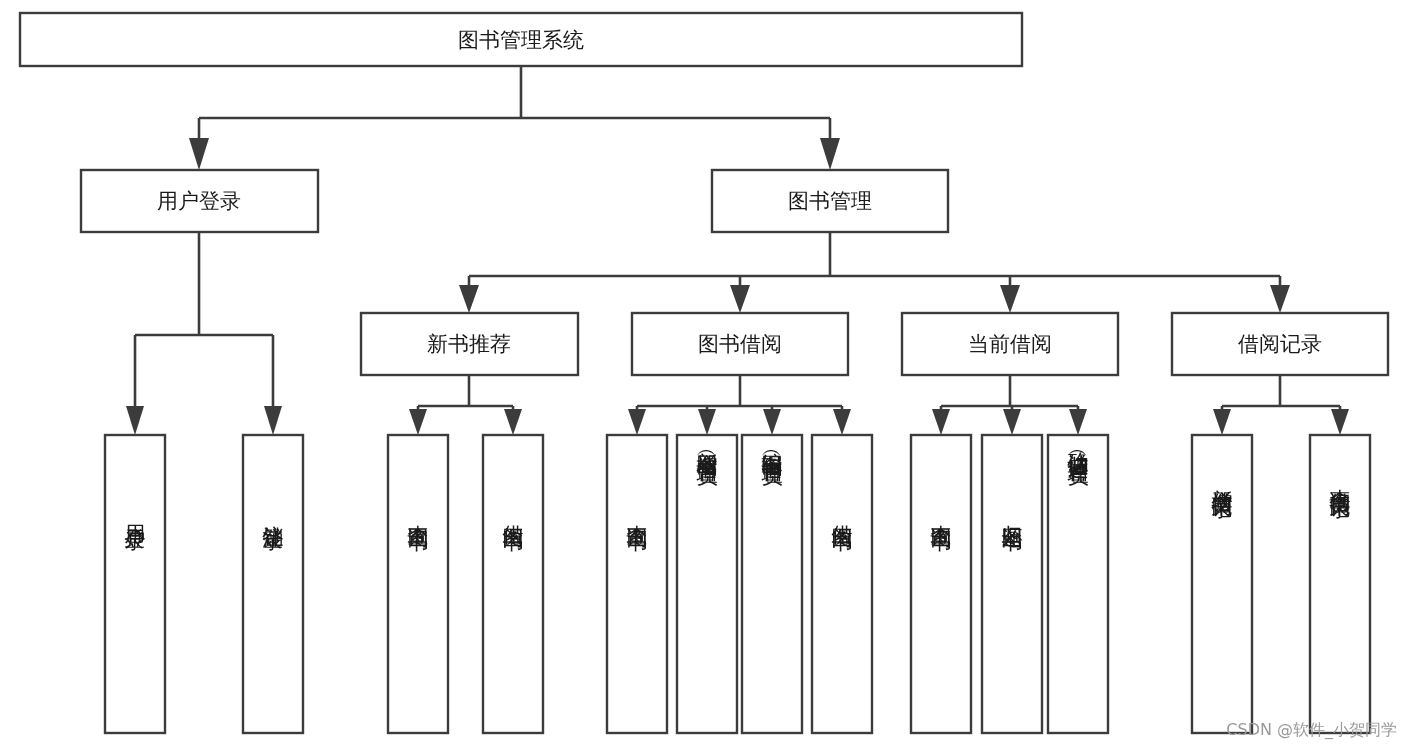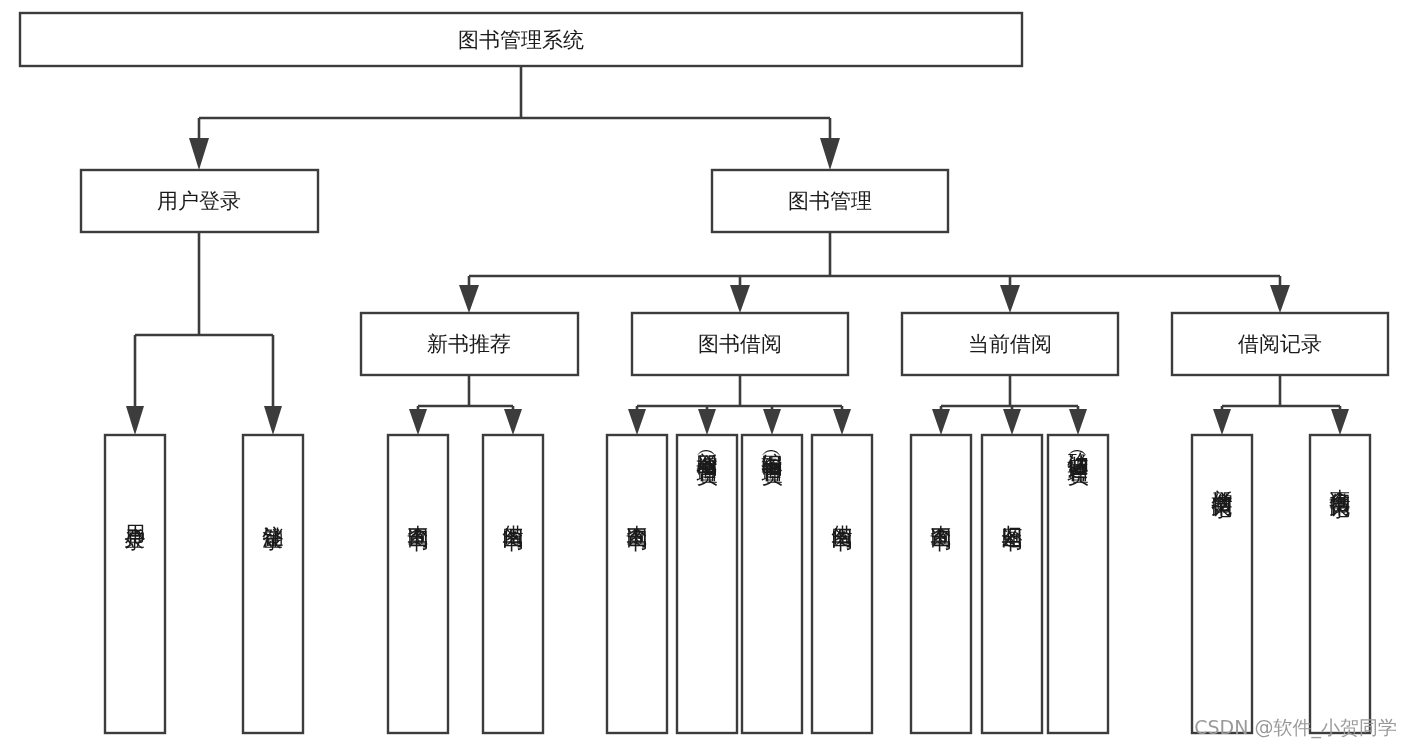--- a/index.html
+++ b/index.html
@@ -57,21 +57,21 @@
     writing-mode: vertical-rl;
     text-orientation: upright;
     text-anchor: middle;
     letter-spacing: 2px;
   }
   .watermark-text {
     position: absolute;
     right: 8px;
     bottom: 6px;
     font-family: "DejaVu Sans", "Liberation Sans", sans-serif;
-    font-size: 19px;
+    font-size: 16px;
     color: #9a9a9a;
     white-space: nowrap;
     pointer-events: none;
     user-select: none;
   }
 </style>
 </head>
 <body>
 
 <div id="diagram-root">

